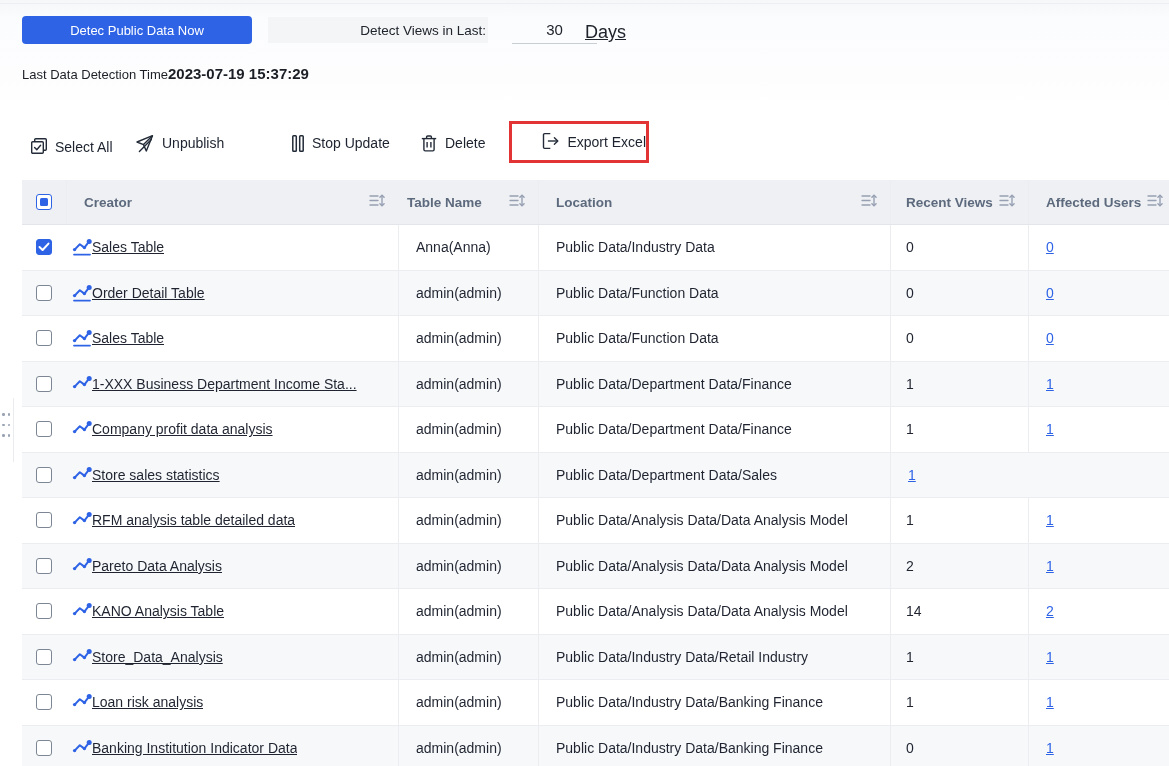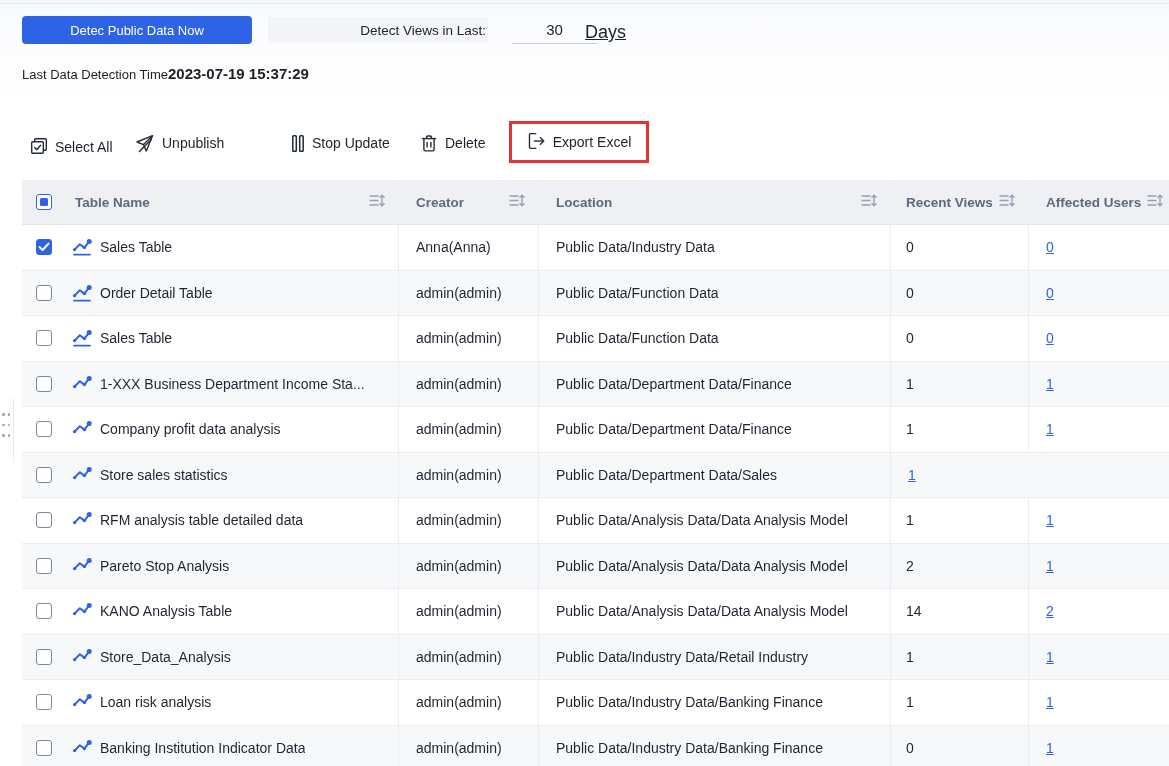--- a/index.html
+++ b/index.html
@@ -45,21 +45,21 @@
   
   .tool-item {
     position:absolute; top:131px; height:24px;
     display:flex; align-items:center; gap:7px;
     font-size:14px; color:#1c222e; cursor:pointer; white-space:nowrap;
   }
   .tool-item svg { display:block; }
   .export-box {
     position:absolute; left:509px; top:121px; width:140px; height:42px;
     border:3px solid #e23434;
-    display:flex; align-items:center; justify-content:center; gap:7px;
+    display:flex; align-items:center; justify-content:flex-end; gap:7px;
     font-size:14px; color:#1c222e; cursor:pointer; background:#ffffff;
   }
 
   
   .panel-divider { position:absolute; left:13px; top:398px; width:1px; height:64px; background:#e9ebef; }
   .drag-handle {
     position:absolute; left:2px; top:413px; width:9px; height:32px;
     display:grid; grid-template-columns:2.5px 2.5px; grid-auto-rows:2.5px;
     column-gap:3px; row-gap:8px; cursor:ew-resize;
   }
@@ -93,21 +93,21 @@
 
   .trow {
     height:45.5px; background:#ffffff; border-bottom:1px solid #ebedf0;
   }
   .trow.alt { background:#f7f8fa; }
   .td {
     display:flex; align-items:center;
     font-size:14px; color:#1f2430;
     overflow:hidden; white-space:nowrap;
   }
-  .name-cell { padding-left:6px; gap:8px; }
+  .name-cell { padding-left:6px; gap:0;text-decoration:underline; }
   .name-cell .tname { overflow:hidden; text-overflow:ellipsis; }
   .name-cell svg { flex:none; }
   .users-link { color:#2e63e6; text-decoration:underline; cursor:pointer; }
 
   
   .cb {
     width:16px; height:16px; border-radius:3px; flex:none;
     border:1.5px solid #7d8694; background:#ffffff; cursor:pointer;
     display:flex; align-items:center; justify-content:center;
   }
@@ -200,43 +200,43 @@
       <i></i>
   </div>
 
   <div class="table-wrap">
     <div class="grid-row thead">
       <div class="th cb-cell">
         <span class="cb indet">
             <span class="inner"></span>
           </span>
       </div>
+      <div class="th col-line pad17">
+        <span>Creator</span>
+        <span class="sort"><svg width="17" height="13" viewBox="0 0 17 13" fill="none" stroke="#97a0b3" stroke-width="1.4" stroke-linecap="round" stroke-linejoin="round">
+              <path d="M1 2 H9"></path>
+              <path d="M1 6.5 H9"></path>
+              <path d="M1 11 H9"></path>
+              <path d="M13 1.4 V11.6"></path>
+              <path d="M10.9 3.3 L13 1.2 L15.1 3.3"></path>
+              <path d="M10.9 9.7 L13 11.8 L15.1 9.7"></path>
+            </svg></span>
+      </div>
       <div class="th name-h">
         <span>Table Name</span>
         <span class="sort"><svg width="17" height="13" viewBox="0 0 17 13" fill="none" stroke="#97a0b3" stroke-width="1.4" stroke-linecap="round" stroke-linejoin="round">
               <path d="M1 2 H9"></path>
               <path d="M1 6.5 H9"></path>
               <path d="M1 11 H9"></path>
               <path d="M13 1.4 V11.6"></path>
               <path d="M10.9 3.3 L13 1.2 L15.1 3.3"></path>
               <path d="M10.9 9.7 L13 11.8 L15.1 9.7"></path>
             </svg></span>
       </div>
       <div class="th col-line pad17">
-        <span>Creator</span>
-        <span class="sort"><svg width="17" height="13" viewBox="0 0 17 13" fill="none" stroke="#97a0b3" stroke-width="1.4" stroke-linecap="round" stroke-linejoin="round">
-              <path d="M1 2 H9"></path>
-              <path d="M1 6.5 H9"></path>
-              <path d="M1 11 H9"></path>
-              <path d="M13 1.4 V11.6"></path>
-              <path d="M10.9 3.3 L13 1.2 L15.1 3.3"></path>
-              <path d="M10.9 9.7 L13 11.8 L15.1 9.7"></path>
-            </svg></span>
-      </div>
-      <div class="th col-line pad17">
         <span>Location</span>
         <span class="sort"><svg width="17" height="13" viewBox="0 0 17 13" fill="none" stroke="#97a0b3" stroke-width="1.4" stroke-linecap="round" stroke-linejoin="round">
               <path d="M1 2 H9"></path>
               <path d="M1 6.5 H9"></path>
               <path d="M1 11 H9"></path>
               <path d="M13 1.4 V11.6"></path>
               <path d="M10.9 3.3 L13 1.2 L15.1 3.3"></path>
               <path d="M10.9 9.7 L13 11.8 L15.1 9.7"></path>
             </svg></span>
       </div>
@@ -430,21 +430,21 @@
           </div>
           <div class="td name-cell">
             <span style="display: flex;">
               <svg width="20" height="18" viewBox="0 0 20 18" fill="none">
                 <path d="M2.6 11.6 L7.8 6.2 L12.4 9.6 L17.4 3.2" stroke="#2e63e6" stroke-width="2" fill="none" stroke-linecap="round" stroke-linejoin="round"></path>
                 <circle cx="2.6" cy="11.6" r="1.7" fill="#2e63e6"></circle>
                 <circle cx="12.4" cy="9.6" r="1.7" fill="#2e63e6"></circle>
                 <circle cx="17.2" cy="3.4" r="2.5" fill="#2e63e6"></circle>
               </svg>
             </span>
-            <span class="tname">Pareto Stop Analysis</span>
+            <span class="tname">Pareto Data Analysis</span>
           </div>
           <div class="td col-line pad17">admin(admin)</div>
           <div class="td col-line pad17">Public Data/Analysis Data/Data Analysis Model</div>
           <div class="td col-line pad15">2</div>
           <div class="td col-line pad17">
             <a class="users-link">1</a>
           </div>
         </div>
         <div class="grid-row trow">
           <div class="td cb-cell">

